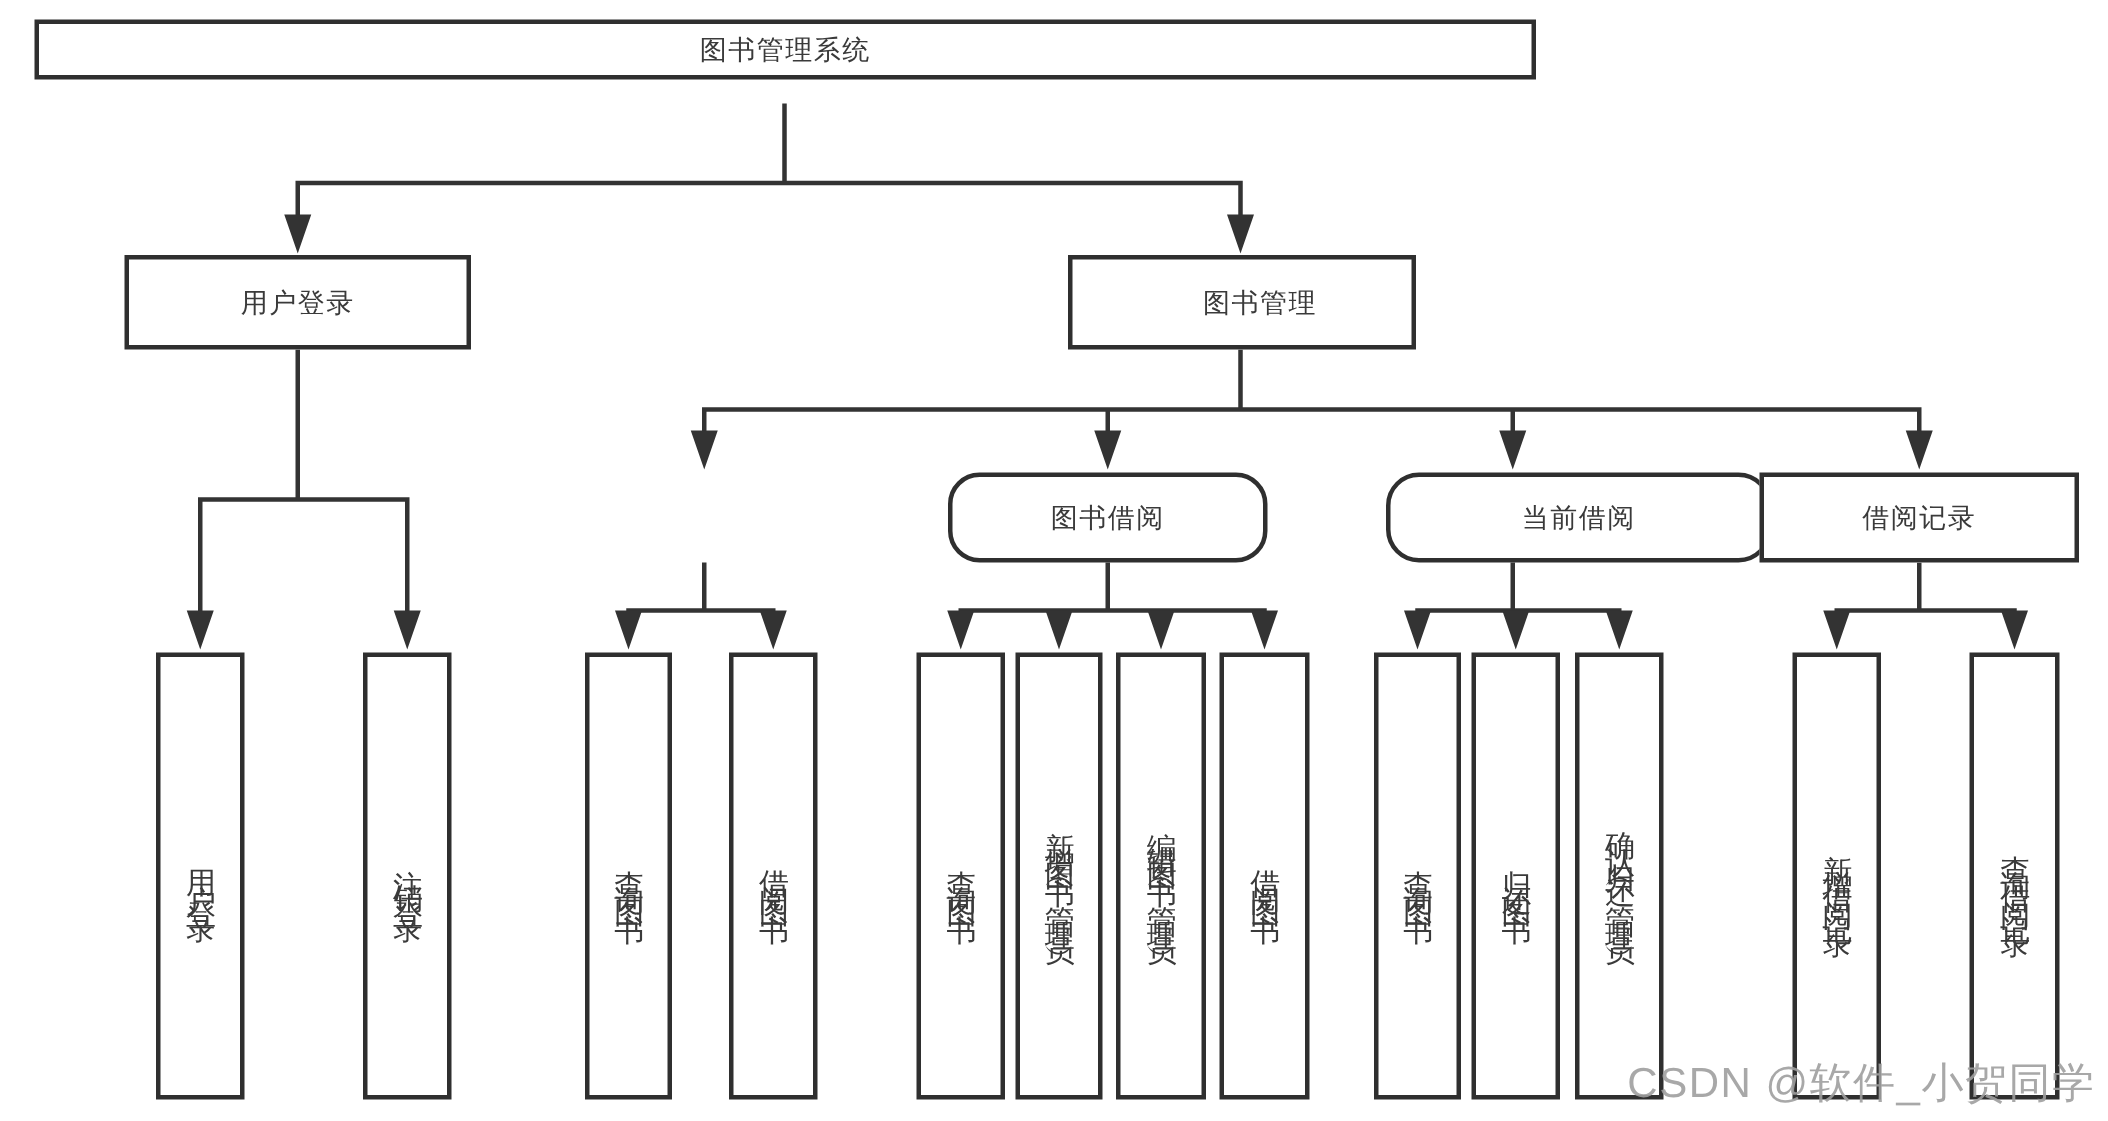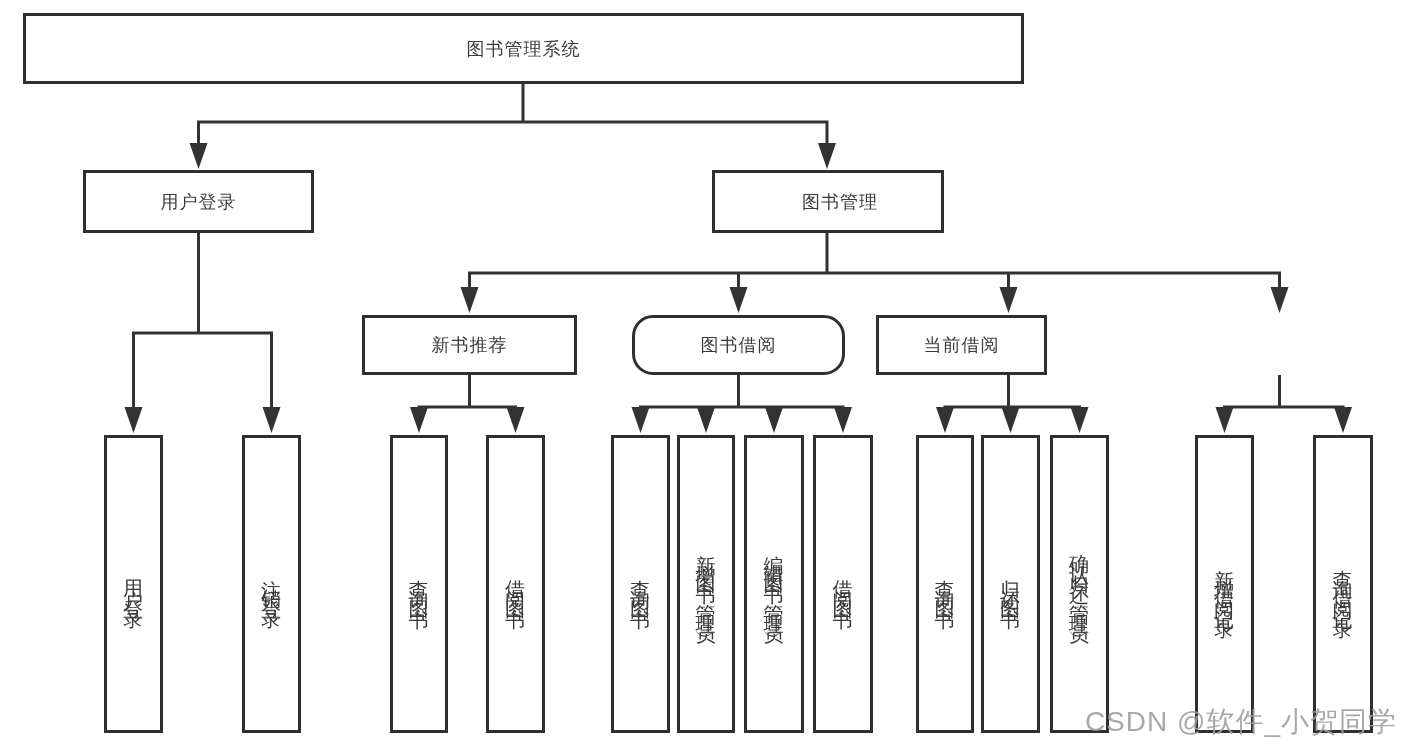--- a/index.html
+++ b/index.html
@@ -37,28 +37,28 @@
   .watermark {
     position: absolute;
     right: 8px; bottom: 6px;
     font-size: 28px;
     color: rgba(158, 158, 158, 0.9);
     letter-spacing: 1px;
     z-index: 3;
     white-space: nowrap;
   }
   
-  .n-root   { left: 23px;  top: 13px;  width: 1001px; height: 71px; }
+  .n-root   { left: 23px;  top: 13px;  width: 1001px; height: 40px; }
   
   .n-login  { left: 83px;  top: 170px; width: 231px; height: 63px; }
   .n-mgmt   { left: 712px; top: 170px; width: 232px; height: 63px; padding-left: 24px; }
   
   .n-g0 { left: 362px;  top: 315px; width: 215px; height: 60px; }
   .n-g1 { left: 632px;  top: 315px; width: 213px; height: 60px; border-radius: 21px; }
-  .n-g2 { left: 876px;  top: 315px; width: 171px; height: 60px; }
+  .n-g2 { left: 924px;  top: 315px; width: 257px; height: 60px; border-radius: 22px; }
   .n-g3 { left: 1173px; top: 315px; width: 213px; height: 60px; }
   
   .n-l-b0c0 { left: 104px;  width: 59px; }
   .n-l-b0c1 { left: 242px;  width: 59px; }
   .n-l-g0c0 { left: 390px;  width: 58px; }
   .n-l-g0c1 { left: 486px;  width: 59px; }
   .n-l-g1c0 { left: 611px;  width: 59px; }
   .n-l-g1c1 { left: 677px;  width: 58px; }
   .n-l-g1c2 { left: 744px;  width: 60px; }
   .n-l-g1c3 { left: 813px;  width: 60px; }
@@ -140,29 +140,29 @@
     <span>图书管理系统</span>
   </div>
 
   <div class="node hbox n-login">
     <span>用户登录</span>
   </div>
   <div class="node hbox n-mgmt">
     <span>图书管理</span>
   </div>
 
-  <div class="node hbox n-g0">
-    <span>新书推荐</span>
-  </div>
   <div class="node hbox n-g1">
     <span>图书借阅</span>
   </div>
   <div class="node hbox n-g2">
     <span>当前借阅</span>
   </div>
+  <div class="node hbox n-g3">
+    <span>借阅记录</span>
+  </div>
 
   <div class="node leaf n-l-b0c0">
     <span class="vtext">用户登录</span>
   </div>
   <div class="node leaf n-l-b0c1">
     <span class="vtext">注销登录</span>
   </div>
 
   <div class="node leaf n-l-g0c0">
     <span class="vtext">查询图书</span>

